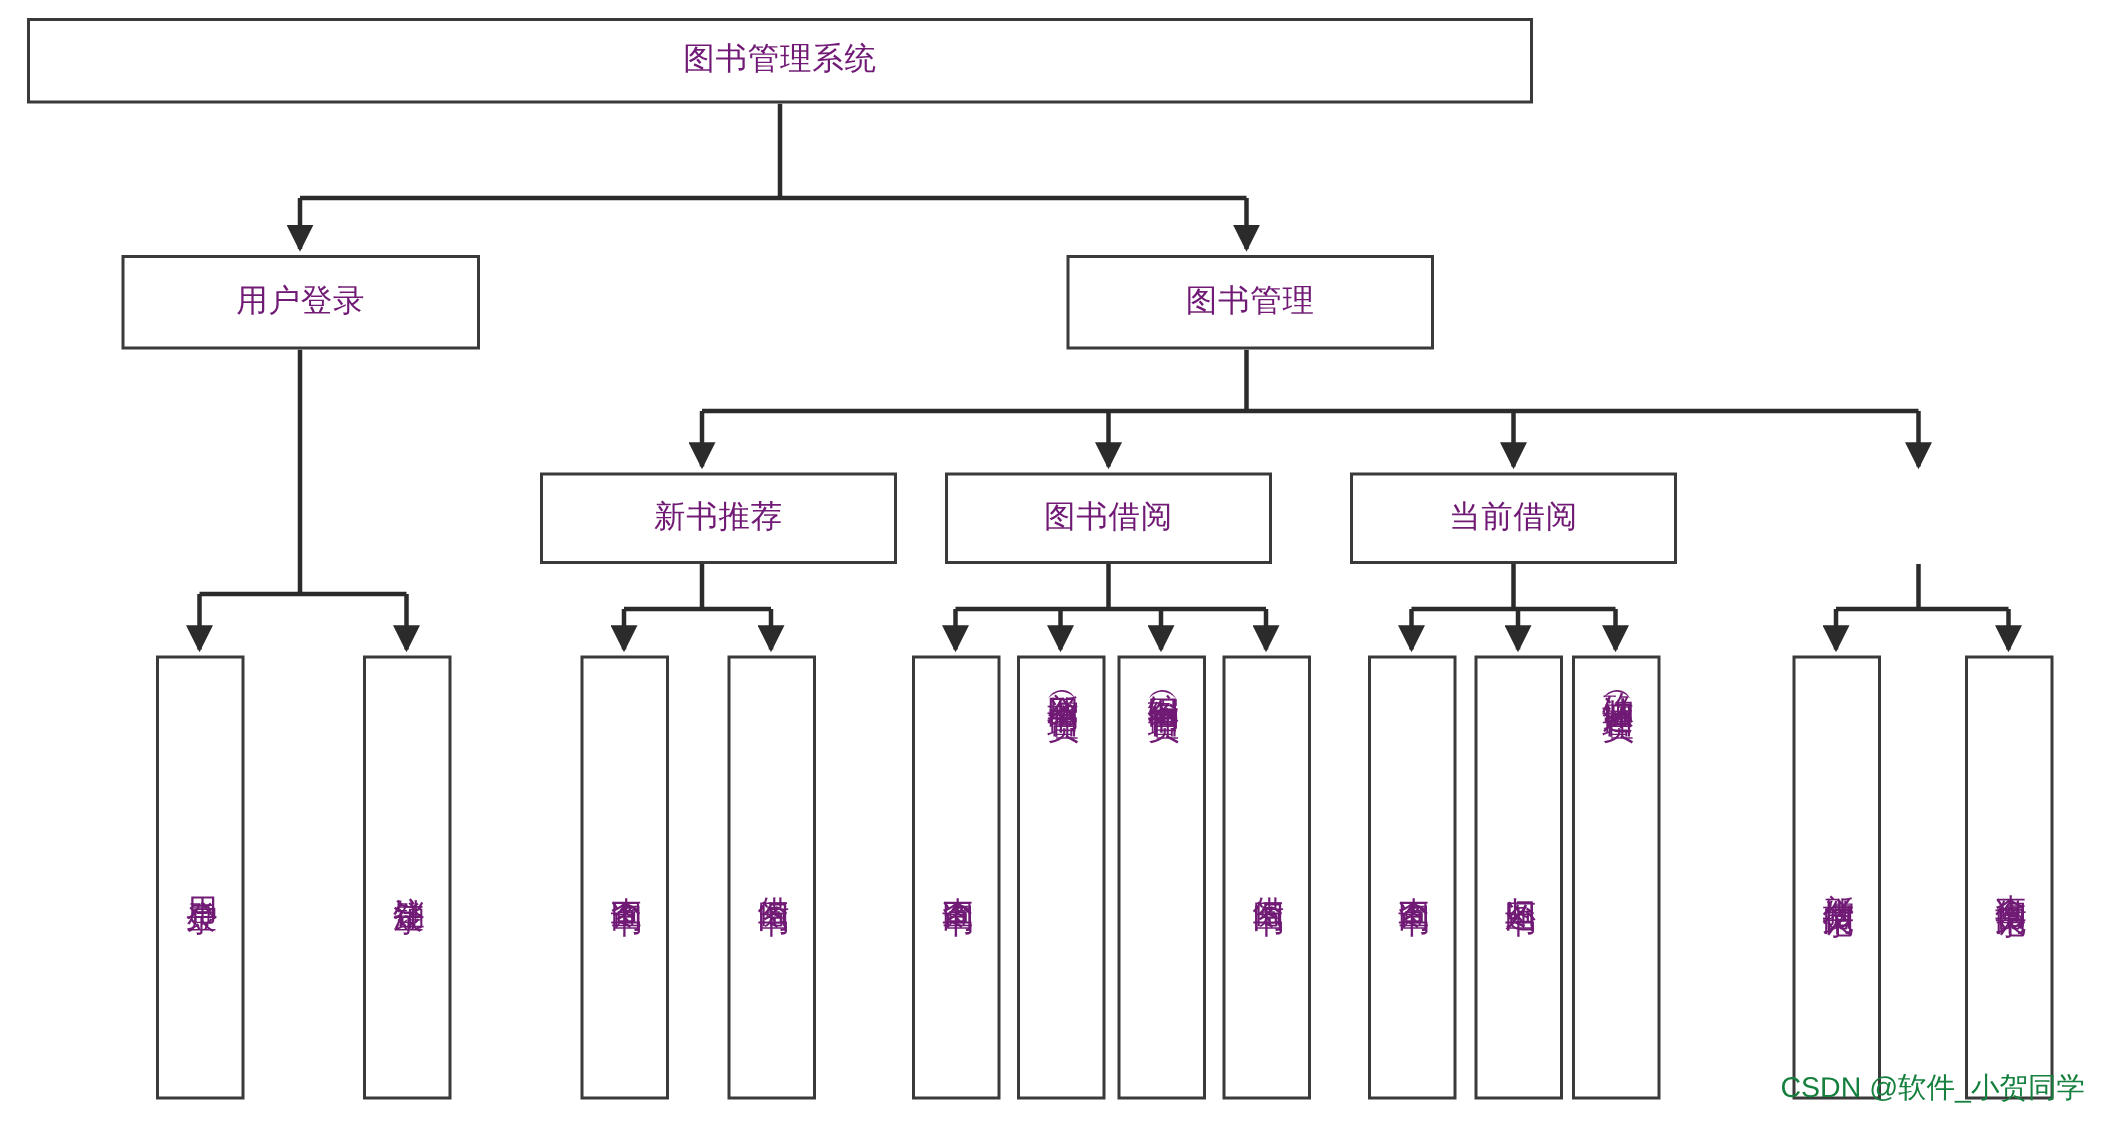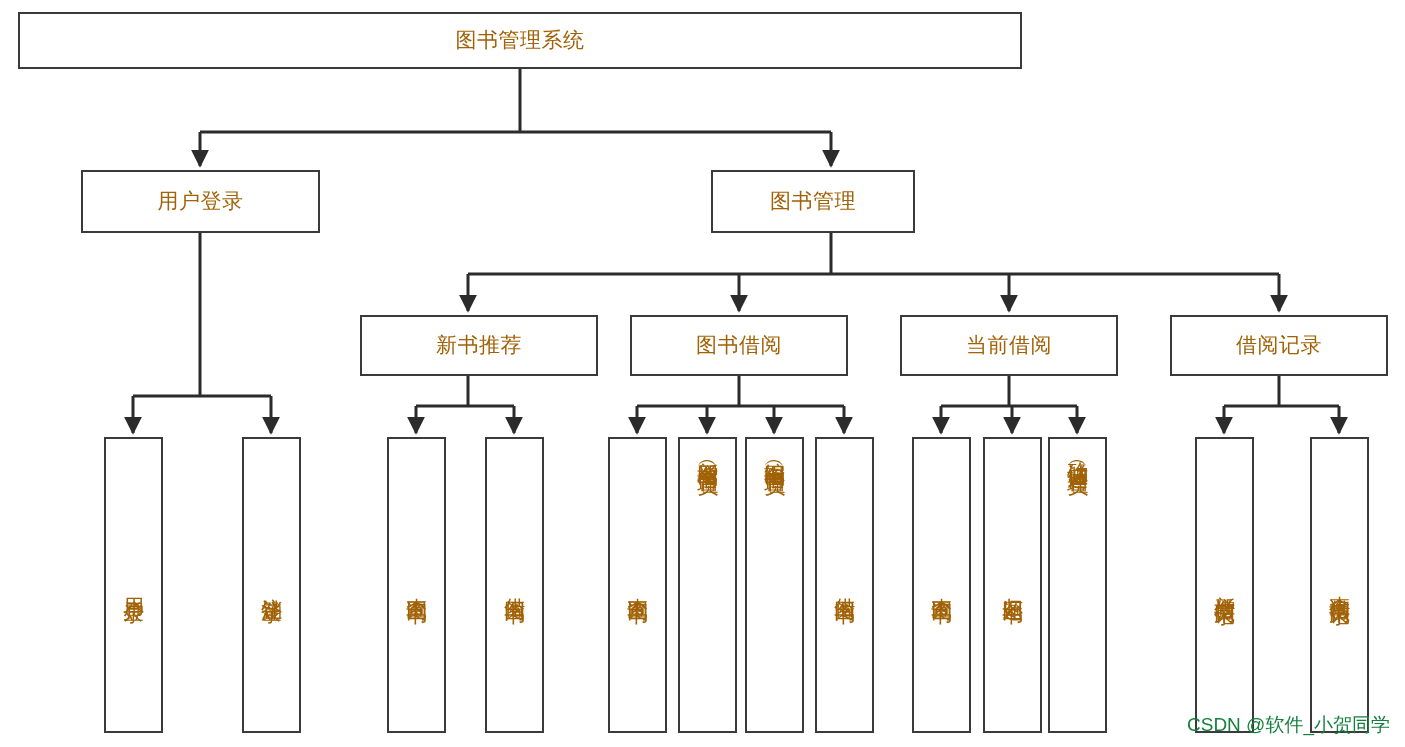--- a/index.html
+++ b/index.html
@@ -32,21 +32,21 @@
     background: #ffffff;
     border: 2.5px solid #3a3a3a;
     display: flex;
     align-items: center;
     justify-content: center;
     z-index: 2;
   }
   .node-label {
     font-size: 21px;
     line-height: 1.18;
-    color: #a16207;
+    color: #701a75;
     letter-spacing: 0.5px;
     white-space: nowrap;
   }
   
   .node.vertical {
     align-items: flex-start;
     justify-content: center;
     padding-top: 6px;
   }
   .node.vertical .node-label {
@@ -130,39 +130,36 @@
   </svg>
 
   <div class="node" style="left:18px; top:12px; width:1004px; height:57px;">
     <span class="node-label">图书管理系统</span>
   </div>
 
   <div class="node" style="left:81px; top:170px; width:239px; height:63px;">
     <span class="node-label">用户登录</span>
   </div>
 
-  <div class="node" style="left:711px; top:170px; width:204px; height:63px;">
+  <div class="node" style="left:711px; top:170px; width:245px; height:63px;">
     <span class="node-label">图书管理</span>
   </div>
 
   <div class="node" style="left:360px; top:315px; width:238px; height:61px;">
     <span class="node-label">新书推荐</span>
   </div>
 
   <div class="node" style="left:900px; top:315px; width:218px; height:61px;">
     <span class="node-label">当前借阅</span>
   </div>
 
   <div class="node" style="left:630px; top:315px; width:218px; height:61px;">
     <span class="node-label">图书借阅</span>
   </div>
 
-  <div class="node" style="left:1170px; top:315px; width:218px; height:61px;">
-    <span class="node-label">借阅记录</span>
-  </div>
 
   <div class="node vertical vcenter" style="left:104px; top:437px; width:59px; height:296px;">
     <span class="node-label">用户登录</span>
   </div>
 
   <div class="node vertical vcenter" style="left:242px; top:437px; width:59px; height:296px;">
     <span class="node-label">注销登录</span>
   </div>
 
   <div class="node vertical vcenter" style="left:387px; top:437px; width:59px; height:296px;">

